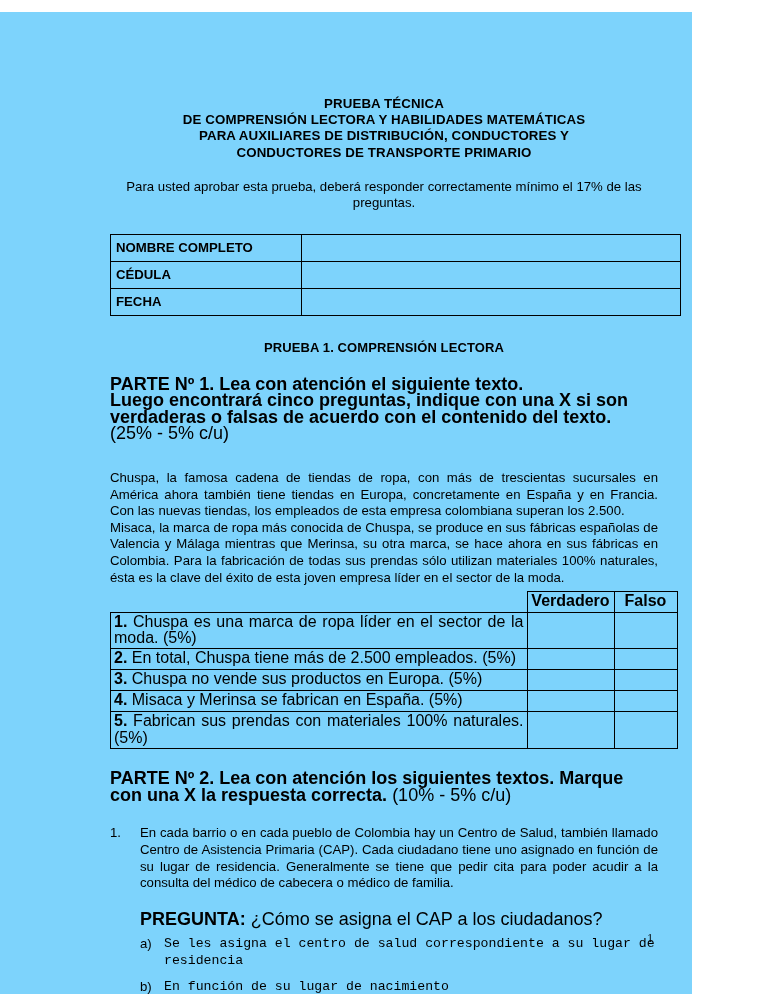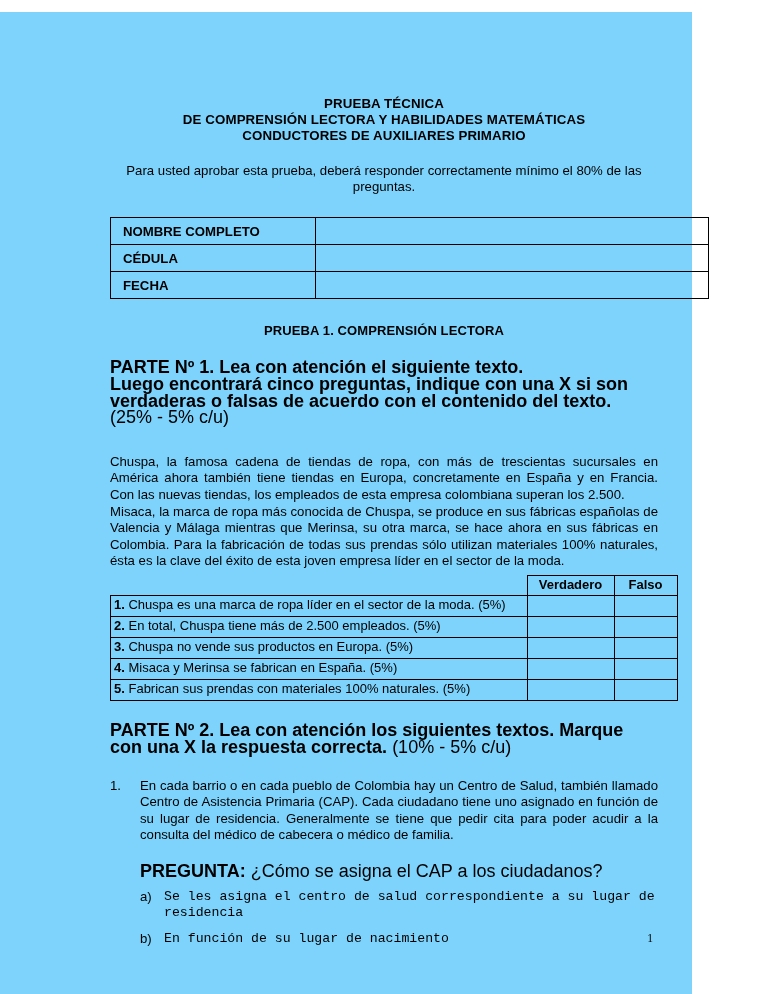--- a/index.html
+++ b/index.html
@@ -50,21 +50,21 @@
   
   .id-table {
     border-collapse: collapse;
     width: 548px;
     margin-top: 22px;
     table-layout: fixed;
   }
   .id-table td {
     border: 1px solid #000;
     height: 22px;
-    padding: 2px 12px;
+    padding: 2px 5px;
     vertical-align: middle;
   }
   .id-label {
     width: 180px;
     font-weight: bold;
     font-size: 13.2px;
     white-space: nowrap;
   }
   .id-value { width: 368px; }
 
@@ -97,21 +97,21 @@
   
   .tf-table {
     border-collapse: collapse;
     width: 548px;
     margin-top: 5px;
     table-layout: fixed;
   }
   .tf-table td, .tf-table th {
     border: 1px solid #000;
     padding: 1px 3px 2px 3px;
-    font-size: 13px;
+    font-size: 16px;
     line-height: 16.4px;
     vertical-align: top;
     text-align: justify;
     font-weight: normal;
     margin-left: 18px;
   }
   .tf-head-blank {
     border: none !important;
   }
   .tf-head-cell {
@@ -177,24 +177,25 @@
 </style>
 </head>
 <body>
 
 <div class="page">
   <div class="content">
 
     <div class="title-block">
       <span class="title-line">PRUEBA TÉCNICA</span>
       <span class="title-line">DE COMPRENSIÓN LECTORA Y HABILIDADES MATEMÁTICAS</span>
-      <span class="title-line">CONDUCTORES DE AUXILIARES PRIMARIO</span>
-    </div>
-
-    <div class="intro">Para usted aprobar esta prueba, deberá responder correctamente mínimo el 80% de las preguntas.</div>
+      <span class="title-line">PARA AUXILIARES DE DISTRIBUCIÓN, CONDUCTORES Y</span>
+      <span class="title-line">CONDUCTORES DE TRANSPORTE PRIMARIO</span>
+    </div>
+
+    <div class="intro">Para usted aprobar esta prueba, deberá responder correctamente mínimo el 17% de las preguntas.</div>
 
     <table class="id-table">
       <tbody>
         <tr>
           <td class="id-label">NOMBRE COMPLETO</td>
           <td class="id-value"></td>
         </tr>
         <tr>
           <td class="id-label">CÉDULA</td>
           <td class="id-value"></td>

